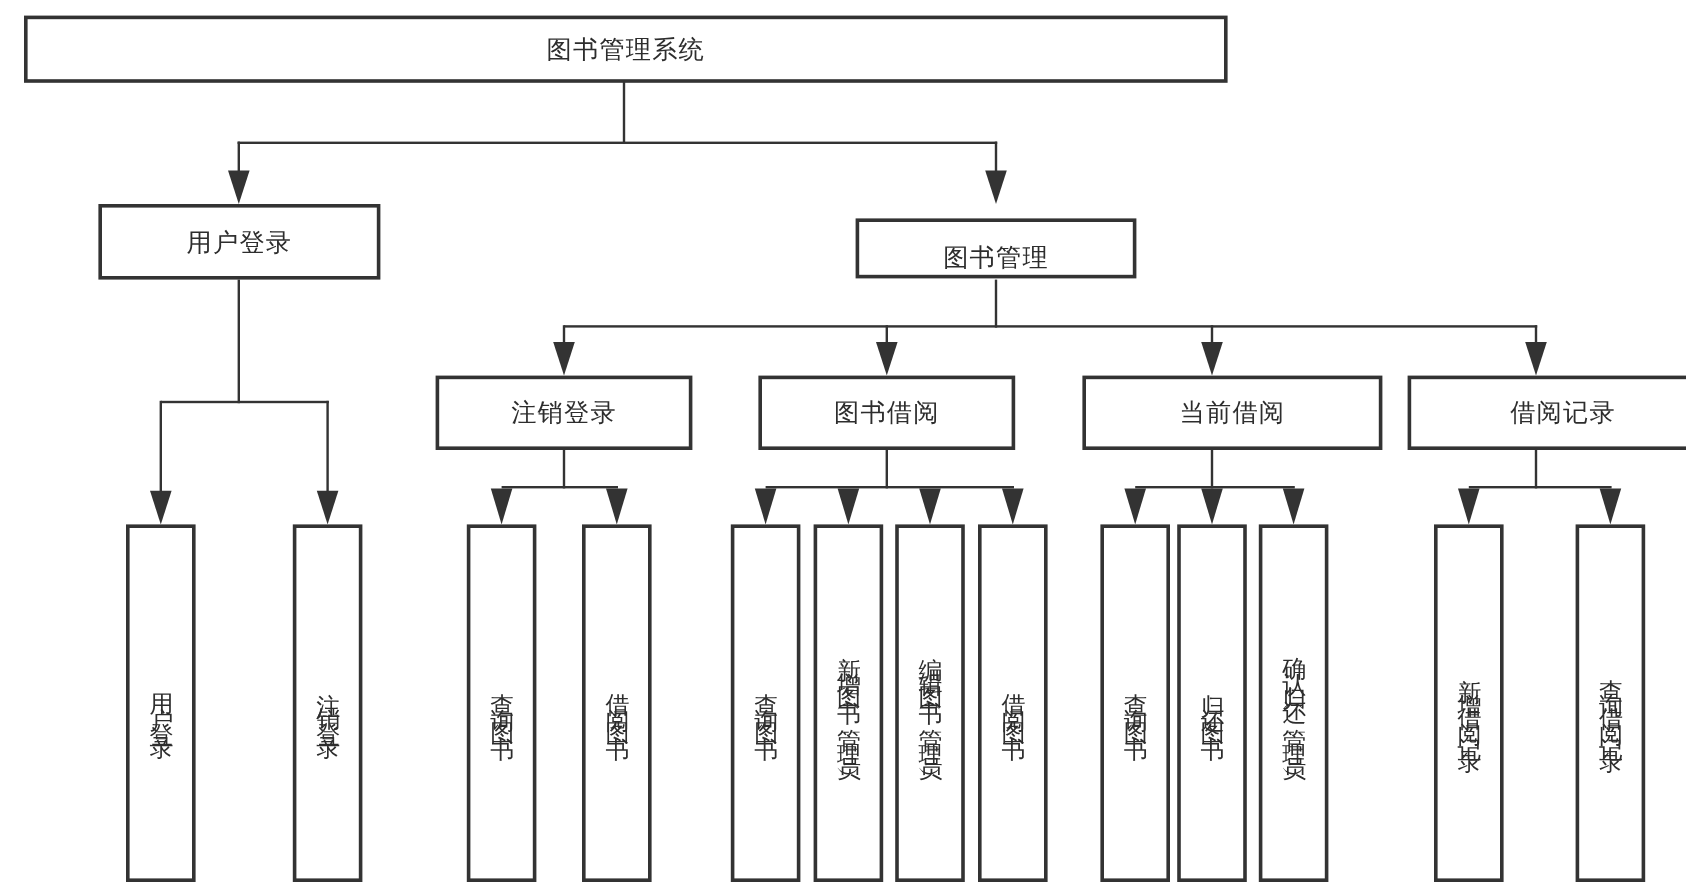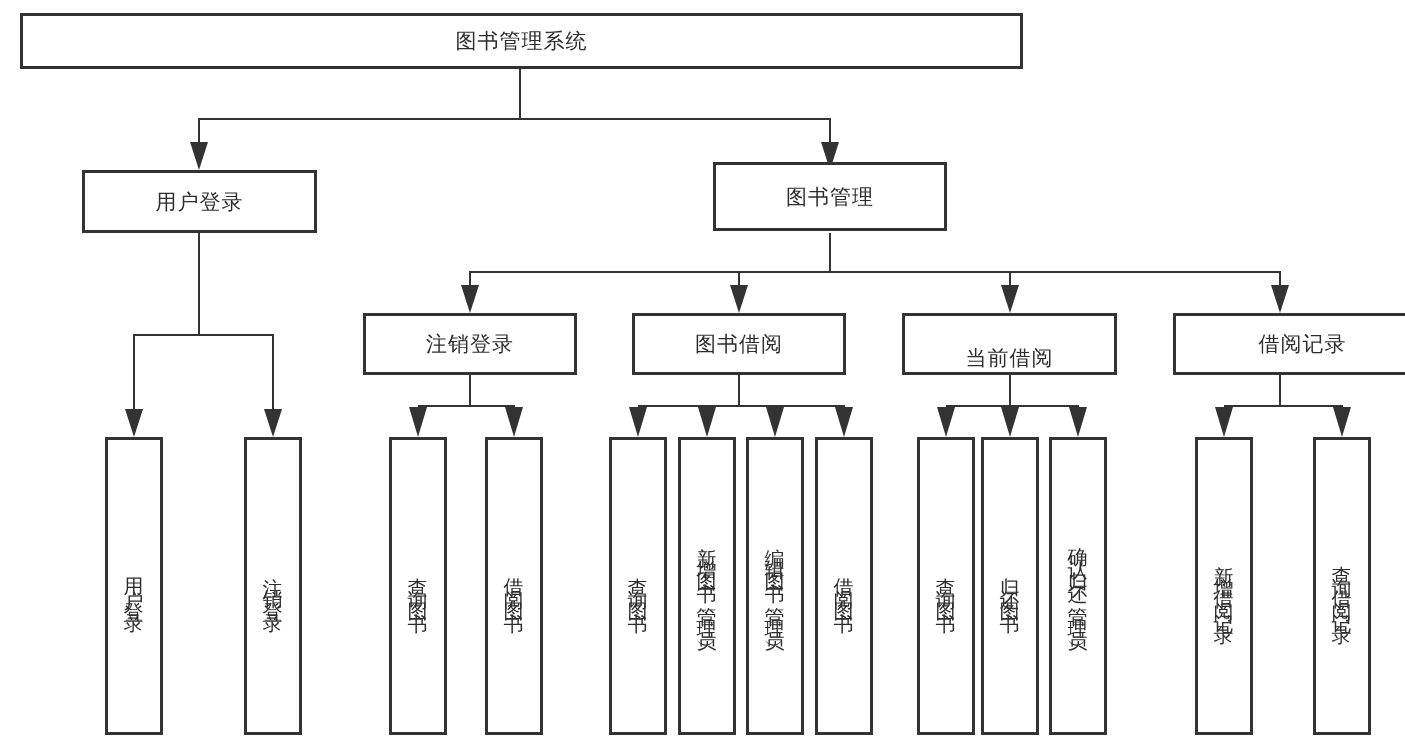--- a/index.html
+++ b/index.html
@@ -40,21 +40,21 @@
   <div class="lv" style="left:519px;top:68px;height:52px;"></div>
   <div class="lh" style="left:198px;top:118px;width:633px;"></div>
   <div class="lv" style="left:198px;top:118px;height:27px;"></div>
   <div class="lv" style="left:829px;top:118px;height:27px;"></div>
   <div class="arw" style="left:190px;top:142px;"></div>
   <div class="arw" style="left:821px;top:142px;"></div>
 
   <div class="box" style="left:82px;top:170px;width:235px;height:63px;">
     <span class="hlabel">用户登录</span>
   </div>
-  <div class="box" style="left:713px;top:162px;width:234px;height:69px;">
+  <div class="box" style="left:713px;top:182px;width:234px;height:50px;align-items:flex-end;">
     <span class="hlabel">图书管理</span>
   </div>
 
   <div class="lv" style="left:198px;top:233px;height:103px;"></div>
   <div class="lh" style="left:134px;top:334px;width:140px;"></div>
   <div class="lv" style="left:133px;top:334px;height:78px;"></div>
   <div class="lv" style="left:272px;top:334px;height:78px;"></div>
   <div class="arw" style="left:125px;top:409px;"></div>
   <div class="arw" style="left:264px;top:409px;"></div>
 
@@ -68,21 +68,21 @@
   <div class="arw" style="left:730px;top:285px;"></div>
   <div class="arw" style="left:1001px;top:285px;"></div>
   <div class="arw" style="left:1271px;top:285px;"></div>
 
   <div class="box" style="left:363px;top:313px;width:214px;height:62px;">
     <span class="hlabel">注销登录</span>
   </div>
   <div class="box" style="left:632px;top:313px;width:214px;height:62px;">
     <span class="hlabel">图书借阅</span>
   </div>
-  <div class="box" style="left:902px;top:313px;width:215px;height:62px;align-items:flex-end;">
+  <div class="box" style="left:902px;top:313px;width:250px;height:62px;">
     <span class="hlabel">当前借阅</span>
   </div>
   <div class="box" style="left:1173px;top:313px;width:259px;height:62px;">
     <span class="hlabel">借阅记录</span>
   </div>
 
   <div class="lv" style="left:469px;top:375px;height:32px;"></div>
   <div class="lh" style="left:418px;top:405px;width:97px;"></div>
   <div class="arw" style="left:409px;top:407px;border-top-width:30px;"></div>
   <div class="arw" style="left:505px;top:407px;border-top-width:30px;"></div>

